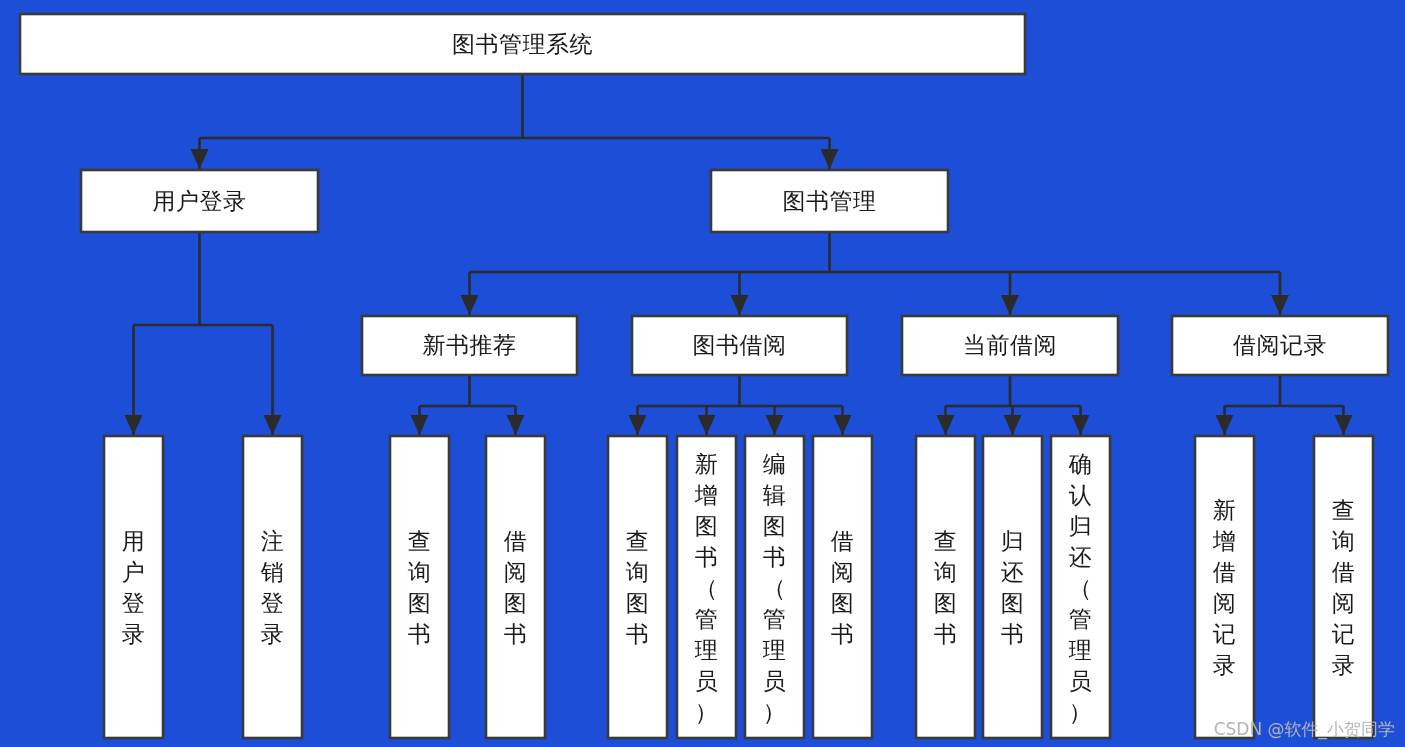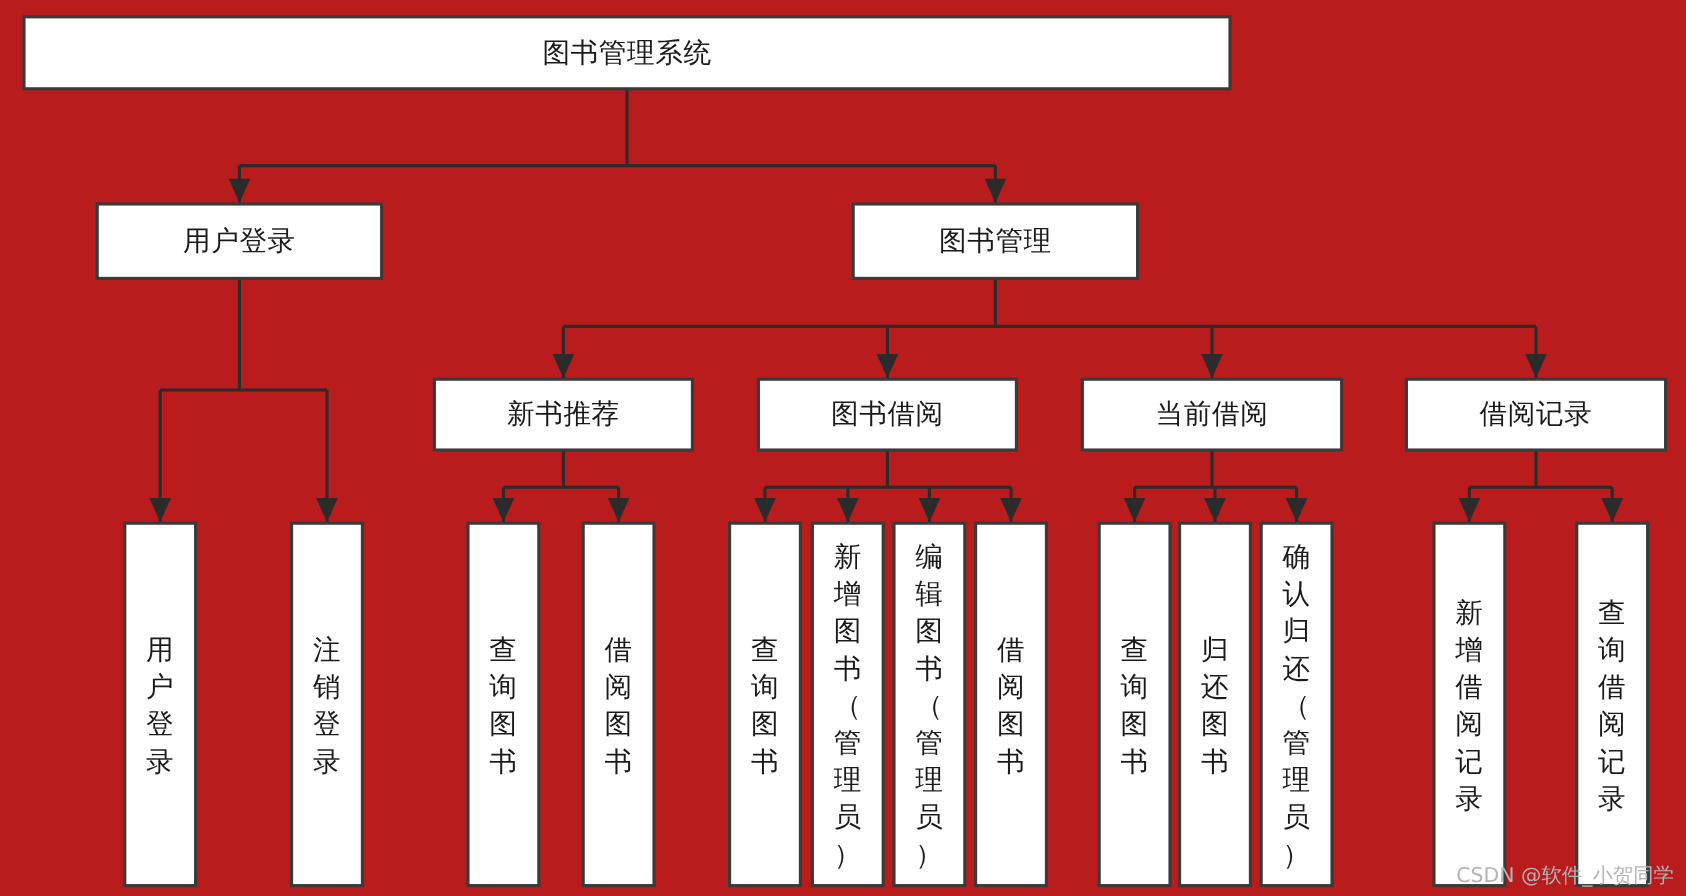--- a/index.html
+++ b/index.html
@@ -11,21 +11,21 @@
   body {
     width: 1405px;
     height: 747px;
     font-family: "DejaVu Sans", "Liberation Sans", sans-serif;
     overflow: hidden;
   }
   #diagram-root {
     position: relative;
     width: 1405px;
     height: 747px;
-    background: #b91c1c;
+    background: #1d4ed8;
   }
   svg#flowchart {
     position: absolute;
     top: 0;
     left: 0;
     width: 1405px;
     height: 747px;
     display: block;
   }
   .node-box {

